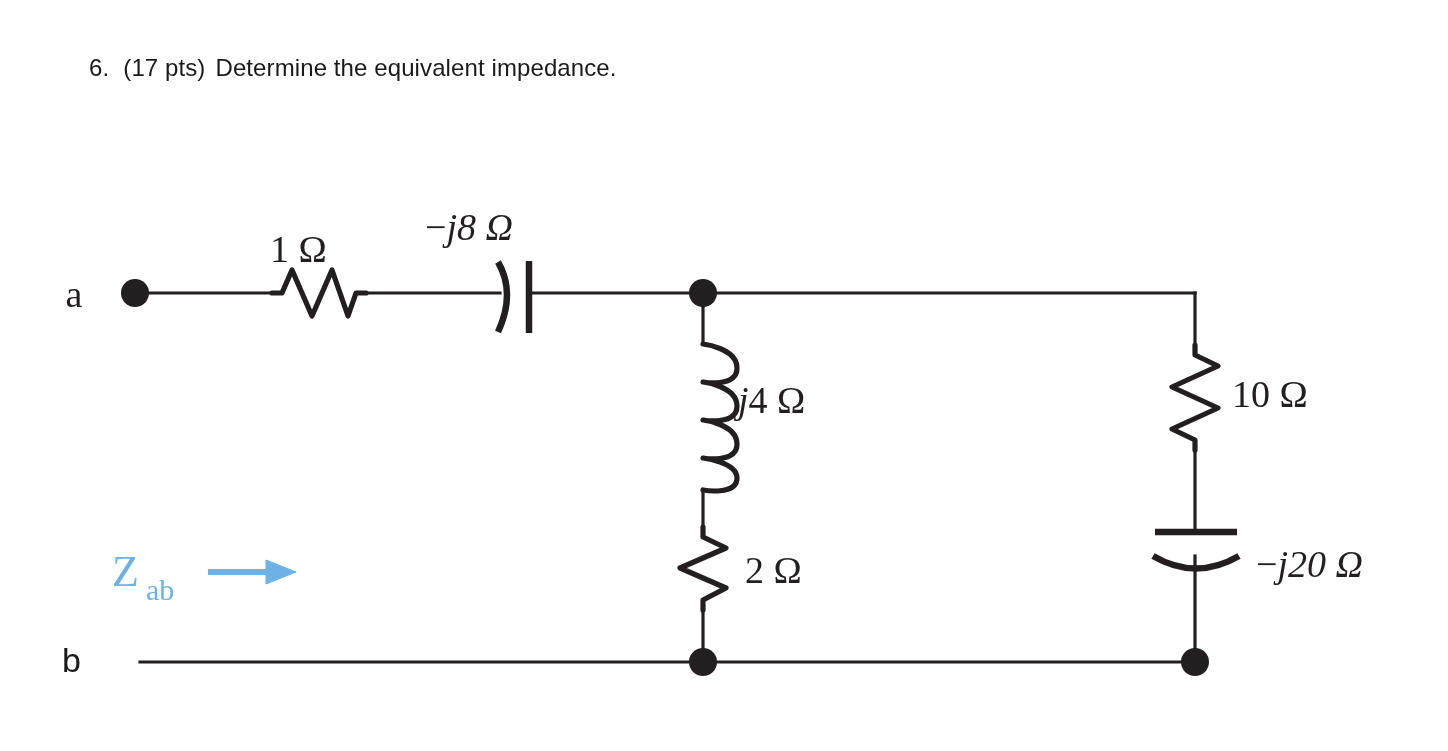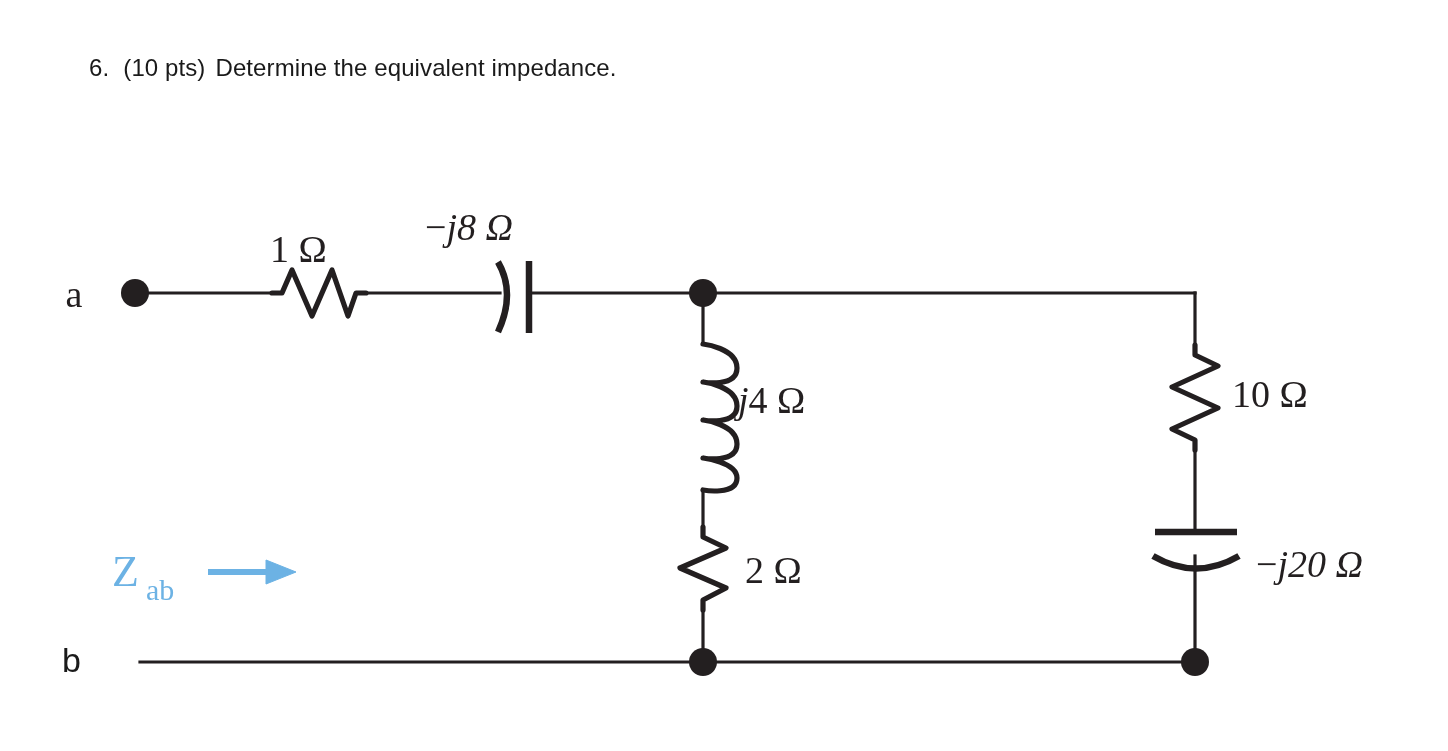--- a/index.html
+++ b/index.html
@@ -93,21 +93,21 @@
     stroke: #6cb2e4;
     fill: #6cb2e4;
   }
 </style>
 </head>
 <body>
 
 <div id="page">
 
   <div class="question-line">
-    <span class="q-num">6.</span><span class="q-pts">(10 pts)</span><span>Determine the equivalent impedance.</span>
+    <span class="q-num">6.</span><span class="q-pts">(17 pts)</span><span>Determine the equivalent impedance.</span>
   </div>
 
   <svg id="circuit-svg" viewBox="0 0 1448 751">
 
     <line class="wire" x1="140" y1="293" x2="272" y2="293"></line>
 
     <polyline class="comp" points="272,293 282,293 292,270 312,316 332,270 348,316 356,293 366,293"></polyline>
 
     <line class="wire" x1="366" y1="293" x2="500" y2="293"></line>
 

